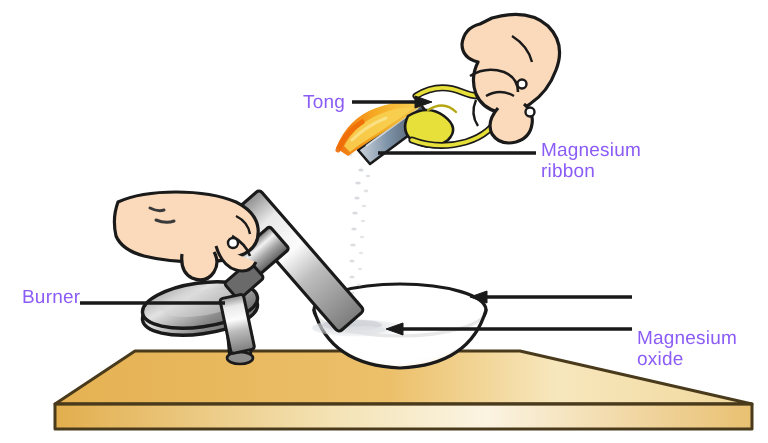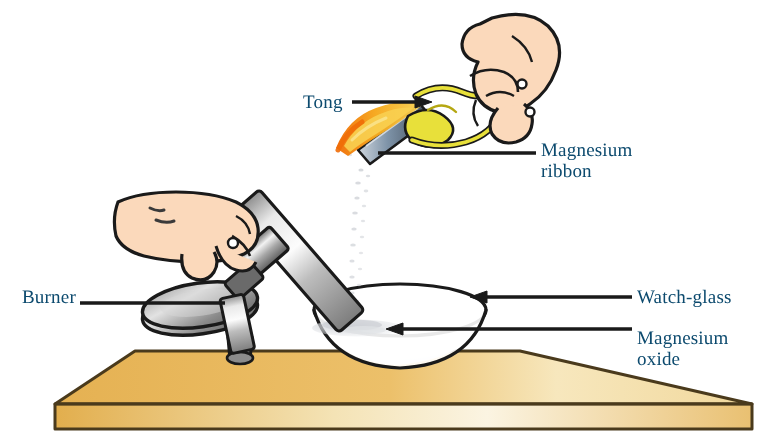--- a/index.html
+++ b/index.html
@@ -17,22 +17,22 @@
   }
   #art {
     position: absolute;
     left: 0;
     top: 0;
     width: 768px;
     height: 443px;
   }
   .label {
     position: absolute;
-    color: #0c4a6e;
-    font-family: Liberation Serif, serif;
+    color: #8b5cf6;
+    font-family: Liberation Sans, sans-serif;
     font-size: 19px;
     line-height: 21px;
     letter-spacing: 0.2px;
     white-space: pre-line;
     text-rendering: geometricPrecision;
   }
   #label-tong        { left: 303px; top: 92px; }
   #label-mg-ribbon   { left: 541px; top: 140px; }
   #label-burner      { left: 22px;  top: 287px; }
   #label-watch-glass { left: 637px; top: 287px; }
@@ -235,17 +235,16 @@
 
       <line x1="398" y1="329" x2="632" y2="329" stroke-width="3.4"></line>
       <polygon points="386,329 403,323 403,335"></polygon>
     </g>
   </svg>
 
   <div class="label" id="label-tong">Tong</div>
   <div class="label" id="label-mg-ribbon">Magnesium
 ribbon</div>
   <div class="label" id="label-burner">Burner</div>
-  <div class="label" id="label-watch-glass">Watch-glass</div>
   <div class="label" id="label-mg-oxide">Magnesium
 oxide</div>
 
 </div>
 
 </body></html>

